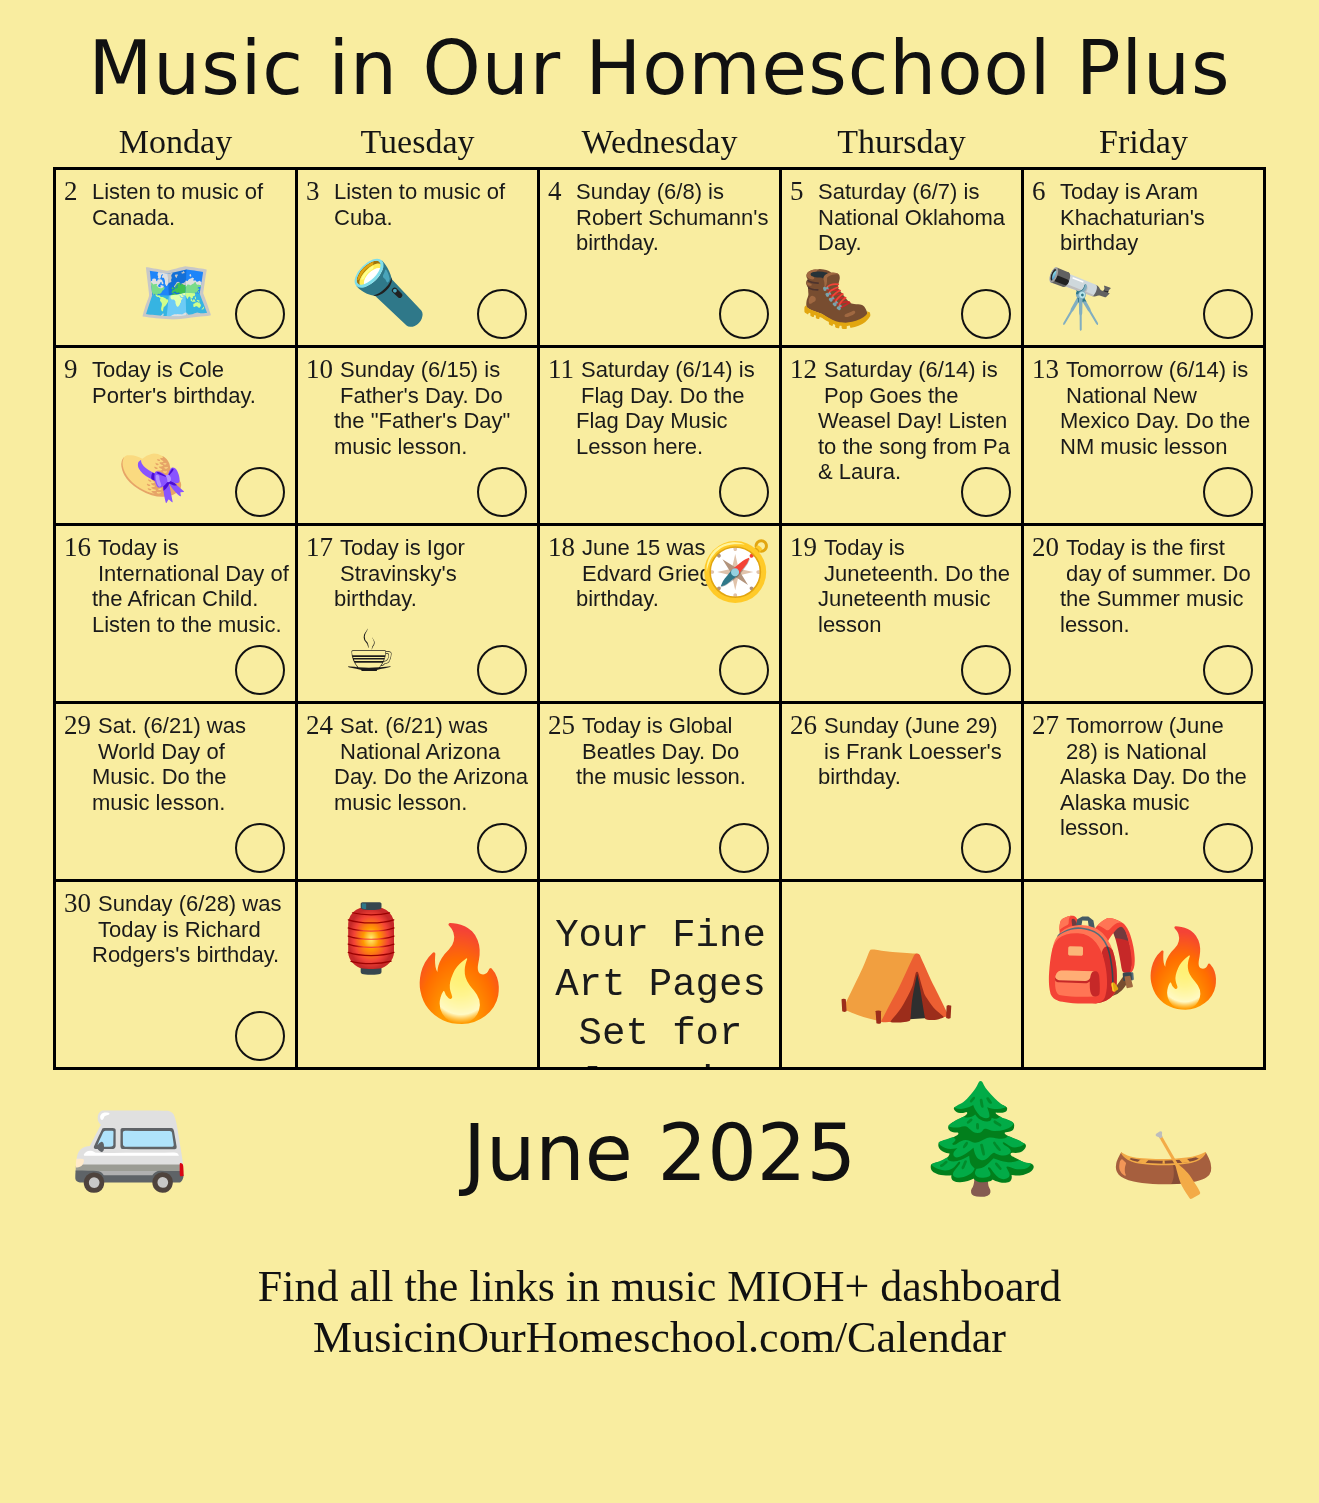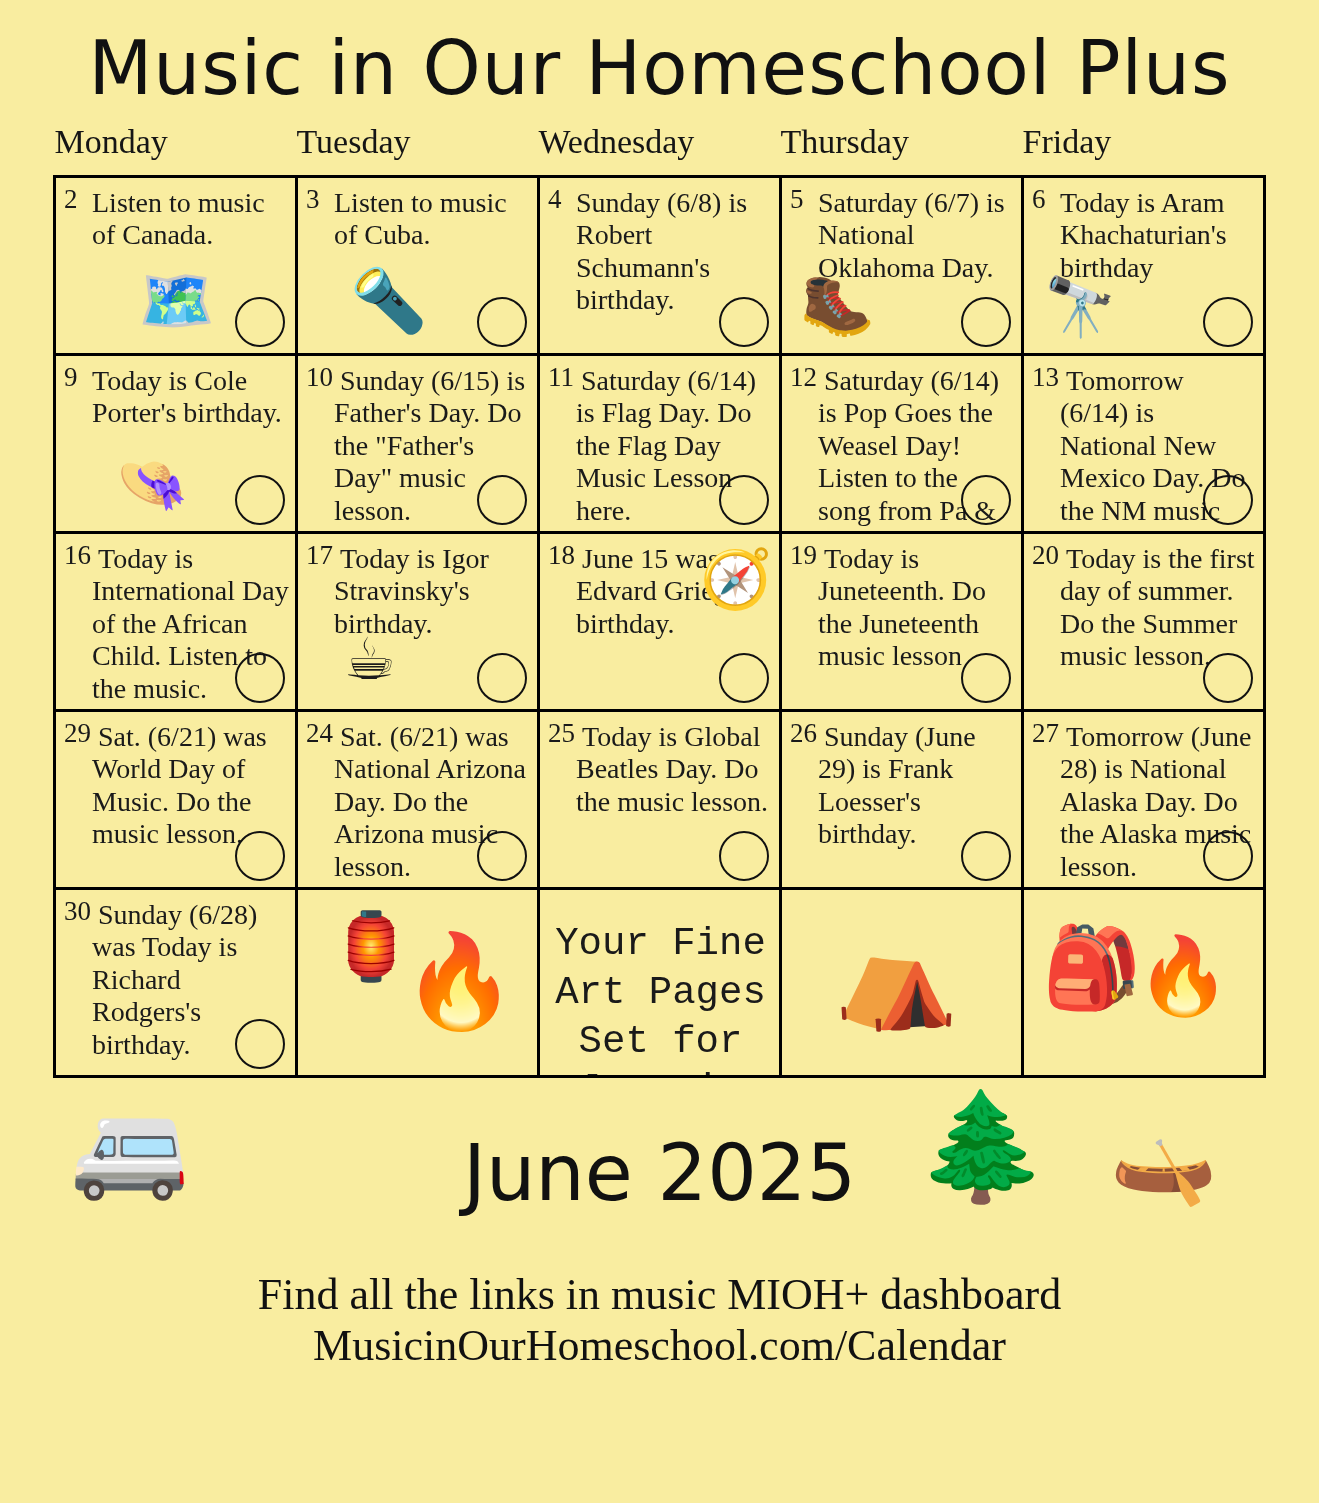--- a/index.html
+++ b/index.html
@@ -30,25 +30,25 @@
   }
 
   
   .dow-row {
     display: grid;
     grid-template-columns: repeat(5, 1fr);
     width: 1210px;
     margin: 18px auto 0 auto;
   }
   .dow {
-    text-align: left;
+    text-align: center;
     font-size: 34px;
     font-family: "Liberation Serif", serif;
     color: #151515;
-    padding-bottom: 14px;
+    padding-bottom: 6px;
   }
 
   
   .cal {
     width: 1210px;
     margin: 0 auto;
     border-top: 3px solid #000;
     border-left: 3px solid #000;
     display: grid;
     grid-template-columns: repeat(5, 1fr);
@@ -65,23 +65,23 @@
   .cell.tall { height: 188px; }
   .daynum {
     font-size: 27px;
     line-height: 1;
     float: left;
     margin-right: 7px;
     margin-top: 4px;
     font-family: "Liberation Serif", serif;
   }
   .celltext {
-    font-size: 28px;
+    font-size: 22px;
     line-height: 1.16;
-    font-family: Liberation Serif, serif;
+    font-family: Liberation Sans, sans-serif;
     padding-top: 5px;
     margin-left: 28px;
   }
   .checkbox {
     position: absolute;
     right: 10px;
     bottom: 6px;
     width: 46px;
     height: 46px;
     border: 2.5px solid #111;
@@ -108,21 +108,21 @@
   .footer {
     position: relative;
     width: 1210px;
     margin: 0 auto;
     height: 190px;
   }
   .month-title {
     text-align: center;
     font-family: "DejaVu Sans", sans-serif;
     font-size: 78px;
-    padding-top: 56px;
+    padding-top: 44px;
     line-height: 1;
     color: #111;
   }
   .footer-lines {
     text-align: center;
     font-family: "Liberation Serif", serif;
     font-size: 44px;
     line-height: 1.15;
     color: #111;
     margin-top: 2px;

